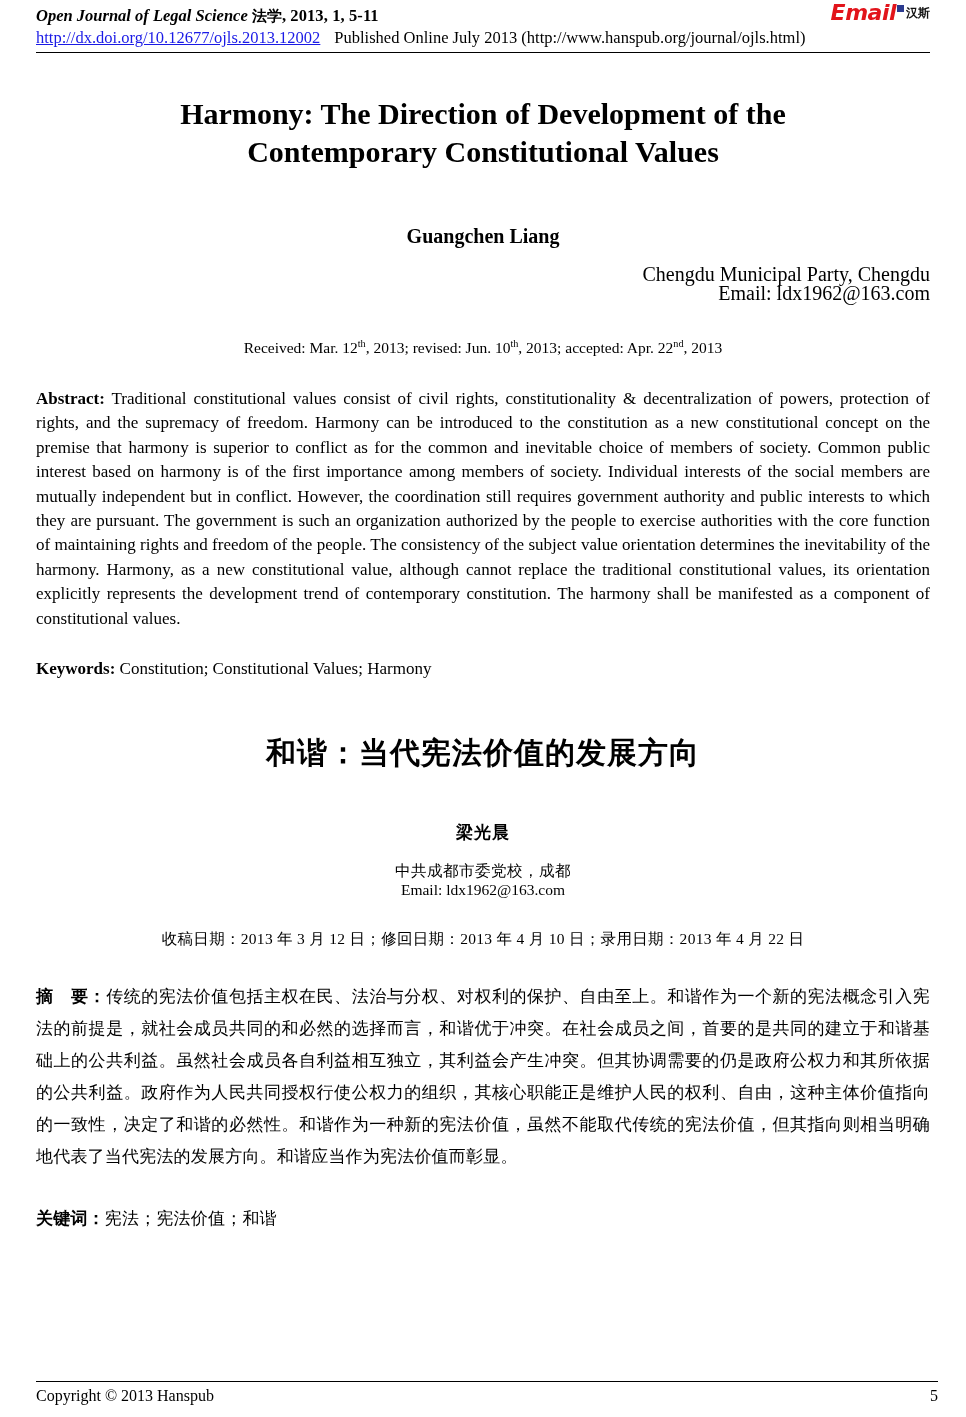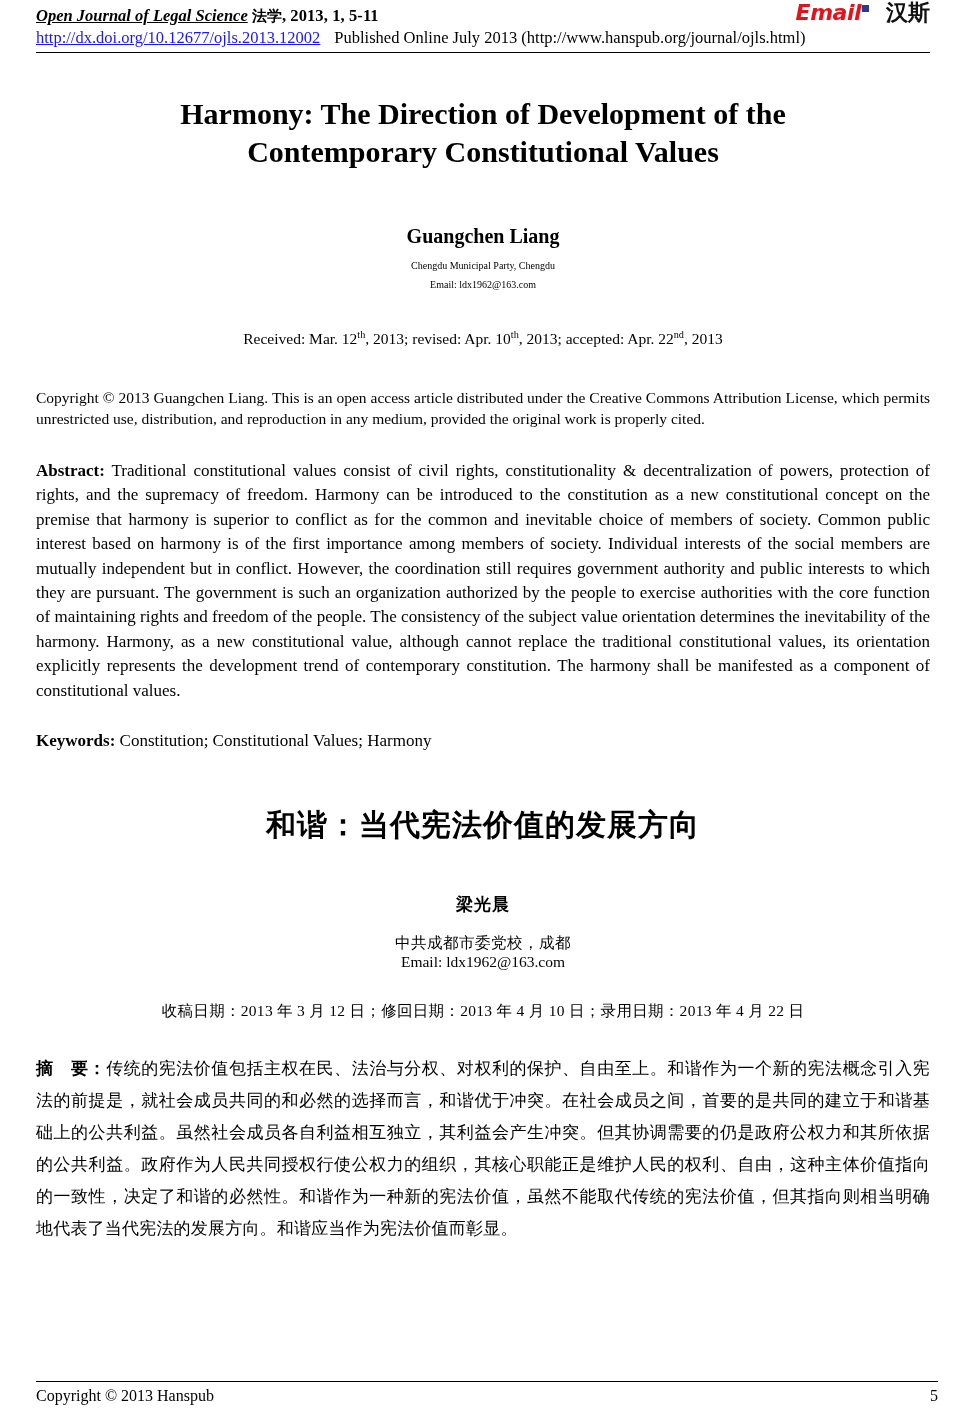--- a/index.html
+++ b/index.html
@@ -31,21 +31,20 @@
   }
   .runhead-line1 {
     font-size: 16.5px;
     line-height: 20px;
     white-space: nowrap;
   }
   .journal-name {
     font-style: italic;
     font-weight: bold;
     font-family: "Liberation Serif", serif;
-    text-decoration: underline;
   }
   .journal-cn {
     font-weight: bold;
     font-family: Liberation Sans, sans-serif;
     font-size: 15px;
   }
   .journal-cite {
     font-weight: bold;
     letter-spacing: 0.1px;
   }
@@ -90,46 +89,46 @@
   .logo-sq {
     display: inline-block;
     width: 7px;
     height: 7px;
     background: #2b3a8f;
     margin: 0 1px 10px 1px;
   }
   .logo-cn {
     font-family: "DejaVu Sans", sans-serif;
     font-weight: bold;
-    font-size: 22px;
+    font-size: 12px;
     line-height: 20px;
     color: #111111;
-    margin-left: 16px;
+    margin-left: 1px;
   }
 
   
   .title {
     text-align: center;
     font-weight: bold;
     font-size: 30px;
     line-height: 38px;
     margin: 42px 54px 0 54px;
   }
 
   .author {
     text-align: center;
     font-weight: bold;
     font-size: 20px;
     margin-top: 54px;
   }
   .affil {
-    text-align: center;
-    font-size: 10px;
+    text-align: right;
+    font-size: 20px;
     line-height: 19px;
-    margin-top: 8px;
+    margin-top: 17px;
   }
   .dates {
     text-align: center;
     font-size: 15.5px;
     margin-top: 36px;
   }
   sup {
     font-size: 0.66em;
     vertical-align: super;
     line-height: 0;
@@ -251,24 +250,23 @@
   <h1 class="title">Harmony: The Direction of Development of the Contemporary Constitutional Values</h1>
 
   <div class="author">Guangchen Liang</div>
 
   <div class="affil">
     <div>Chengdu Municipal Party, Chengdu</div>
     <div>Email: ldx1962@163.com</div>
   </div>
 
   <div class="dates">
-    <span>Received: Mar. 12</span><sup>th</sup><span>, 2013; revised: Apr. 10</span><sup>th</sup><span>, 2013; accepted: Apr. 22</span><sup>nd</sup><span>, 2013</span>
-  </div>
-
-  <div class="copyright-note">Copyright © 2013 Guangchen Liang. This is an open access article distributed under the Creative Commons Attribution License, which permits unrestricted use, distribution, and reproduction in any medium, provided the original work is properly cited.</div>
+    <span>Received: Mar. 12</span><sup>th</sup><span>, 2013; revised: Jun. 10</span><sup>th</sup><span>, 2013; accepted: Apr. 22</span><sup>nd</sup><span>, 2013</span>
+  </div>
+
 
   <div class="abstract">
     <b>Abstract:</b><span> Traditional constitutional values consist of civil rights, constitutionality &amp; decentralization of powers, protection of rights, and the supremacy of freedom. Harmony can be introduced to the constitution as a new constitutional concept on the premise that harmony is superior to conflict as for the common and inevitable choice of members of society. Common public interest based on harmony is of the first importance among members of society. Individual interests of the social members are mutually independent but in conflict. However, the coordination still requires government authority and public interests to which they are pursuant. The government is such an organization authorized by the people to exercise authorities with the core function of maintaining rights and freedom of the people. The consistency of the subject value orientation determines the inevitability of the harmony. Harmony, as a new constitutional value, although cannot replace the traditional constitutional values, its orientation explicitly represents the development trend of contemporary constitution. The harmony shall be manifested as a component of constitutional values.</span>
   </div>
 
   <div class="keywords">
     <b>Keywords:</b><span> Constitution; Constitutional Values; Harmony</span>
   </div>
 
   <h2 class="cn-title">和谐：当代宪法价值的发展方向</h2>
@@ -279,20 +277,23 @@
     <div class="cn-line">中共成都市委党校，成都</div>
     <div>Email: ldx1962@163.com</div>
   </div>
 
   <div class="cn-dates">收稿日期：2013 年 3 月 12 日；修回日期：2013 年 4 月 10 日；录用日期：2013 年 4 月 22 日</div>
 
   <div class="cn-abstract">
     <span class="cn-label">摘　要：</span><span>传统的宪法价值包括主权在民、法治与分权、对权利的保护、自由至上。和谐作为一个新的宪法概念引入宪法的前提是，就社会成员共同的和必然的选择而言，和谐优于冲突。在社会成员之间，首要的是共同的建立于和谐基础上的公共利益。虽然社会成员各自利益相互独立，其利益会产生冲突。但其协调需要的仍是政府公权力和其所依据的公共利益。政府作为人民共同授权行使公权力的组织，其核心职能正是维护人民的权利、自由，这种主体价值指向的一致性，决定了和谐的必然性。和谐作为一种新的宪法价值，虽然不能取代传统的宪法价值，但其指向则相当明确地代表了当代宪法的发展方向。和谐应当作为宪法价值而彰显。</span>
   </div>
 
+  <div class="cn-keywords">
+    <span class="cn-label">关键词：</span><span>宪法；宪法价值；和谐</span>
+  </div>
 
   <div class="footer">
     <hr class="footer-rule">
     <div class="footer-row">
       <span>Copyright © 2013 Hanspub</span>
       <span>5</span>
     </div>
   </div>
 
 </div>

